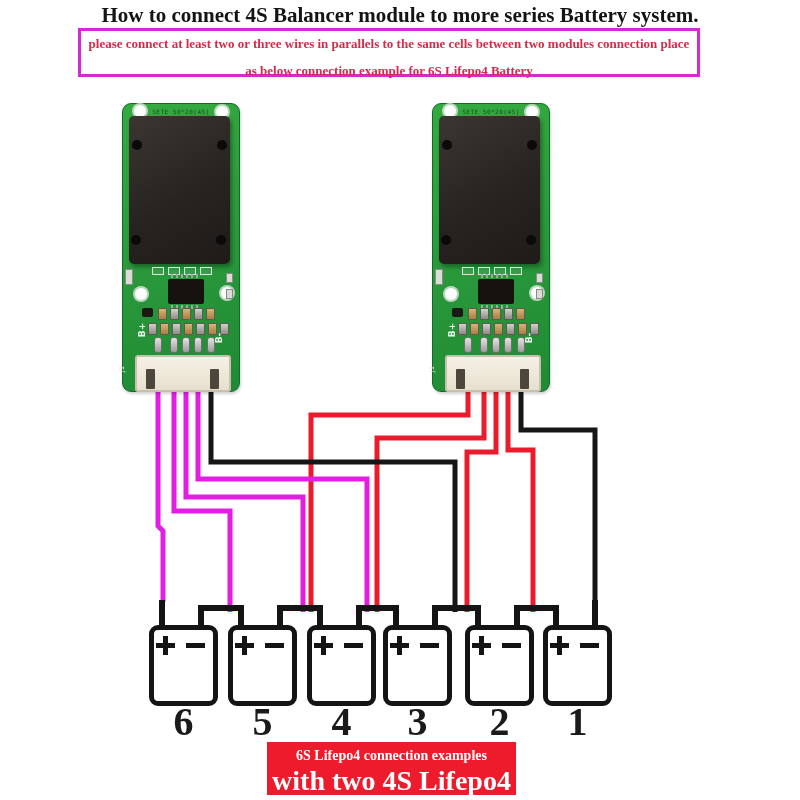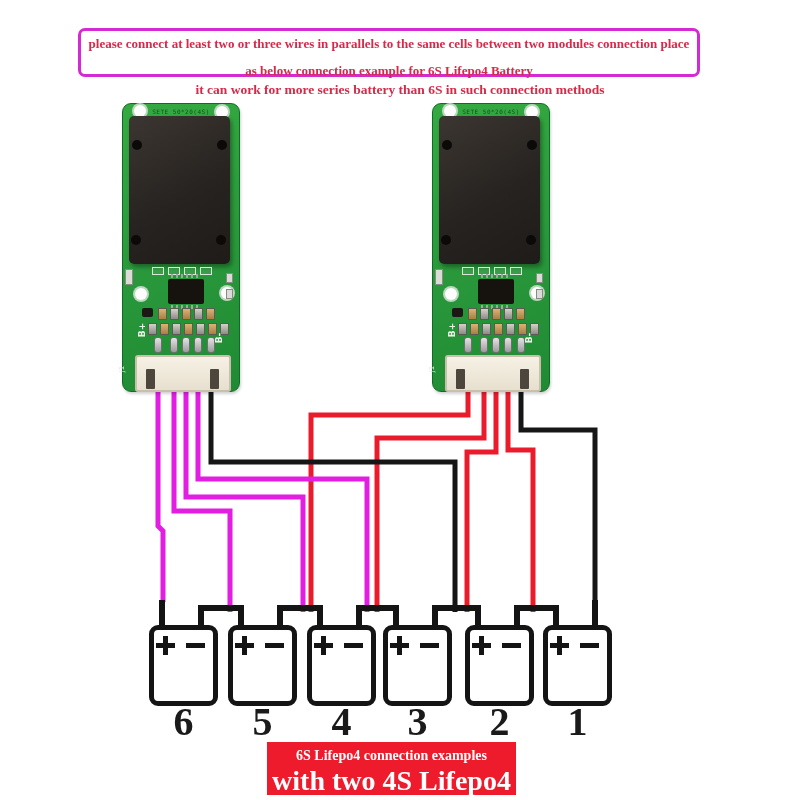--- a/index.html
+++ b/index.html
@@ -74,25 +74,25 @@
   .banner { position:absolute; left:267px; top:742px; width:249px; height:53px; z-index:4;
             background:#ee1b2d; color:#ffffff; text-align:center; padding-top:6px; }
   .banner .l1 { font-size:14px; font-weight:bold;text-align:center; }
   .banner .l2 { font-size:28px; font-weight:bold; margin-top:1px; }
 </style>
 </head>
 <body>
 
 <div class="stage">
 
-  <div class="warnbox" style="border-color: rgb(212, 42, 212); color: rgb(214, 42, 74); border-radius: 7px;">
+  <div class="title">How to connect 4S Balancer module to more series Battery system.</div>
+  <div class="warnbox" style="border-color: rgb(212, 42, 212); color: rgb(214, 42, 74);">
     <div class="wline1">please connect at least two or three wires  in parallels to the same cells between two modules connection place</div>
     <div class="wline2">as below connection example for 6S Lifepo4 Battery</div>
   </div>
-  <div class="note">it can work for more series battery than 6S in such connection methods</div>
 
   <svg class="wires" width="800" height="800" viewBox="0 0 800 800">
     <g fill="none" stroke-width="5">
       <path stroke="#ea1c2c" d="M468,386 V415 H311 V612"></path>
       <path stroke="#ea1c2c" d="M484,386 V438 H377 V612"></path>
       <path stroke="#ea1c2c" d="M496,386 V452 H467 V612"></path>
       <path stroke="#ea1c2c" d="M508,386 V450 H533 V612"></path>
     </g>
     <g fill="none" stroke-width="5">
       <path stroke="#e11ee1" d="M158,386 V526 L163,531 V602"></path>

